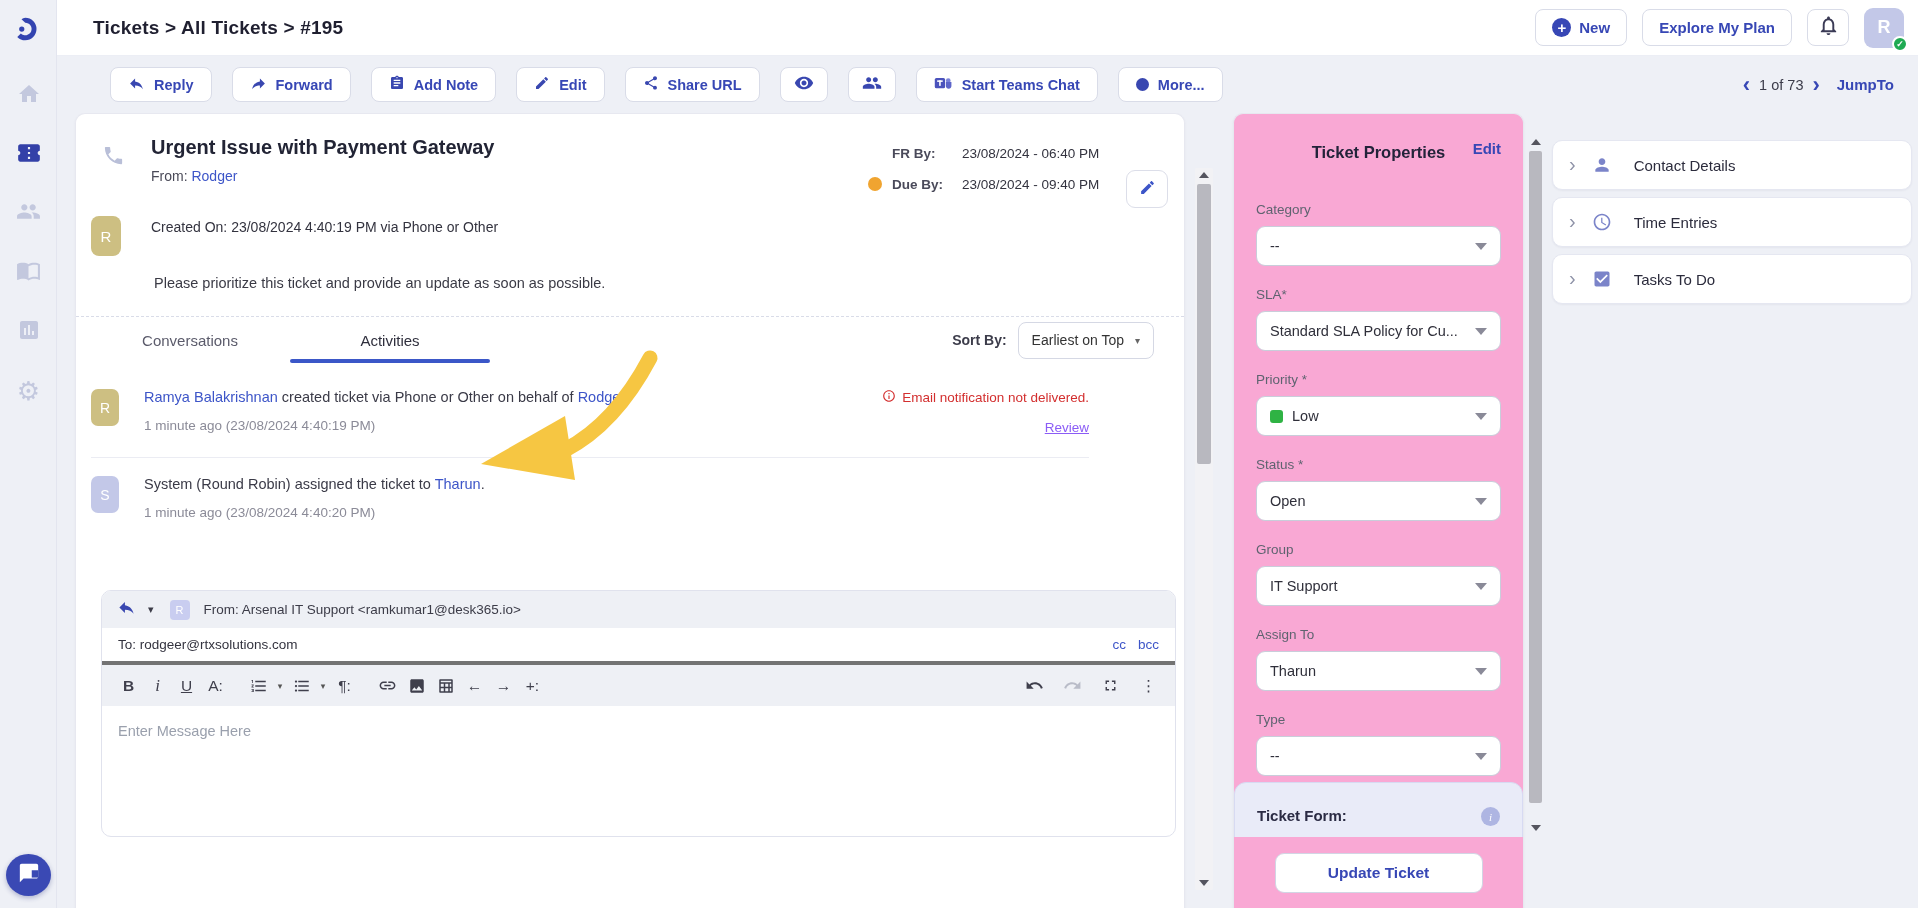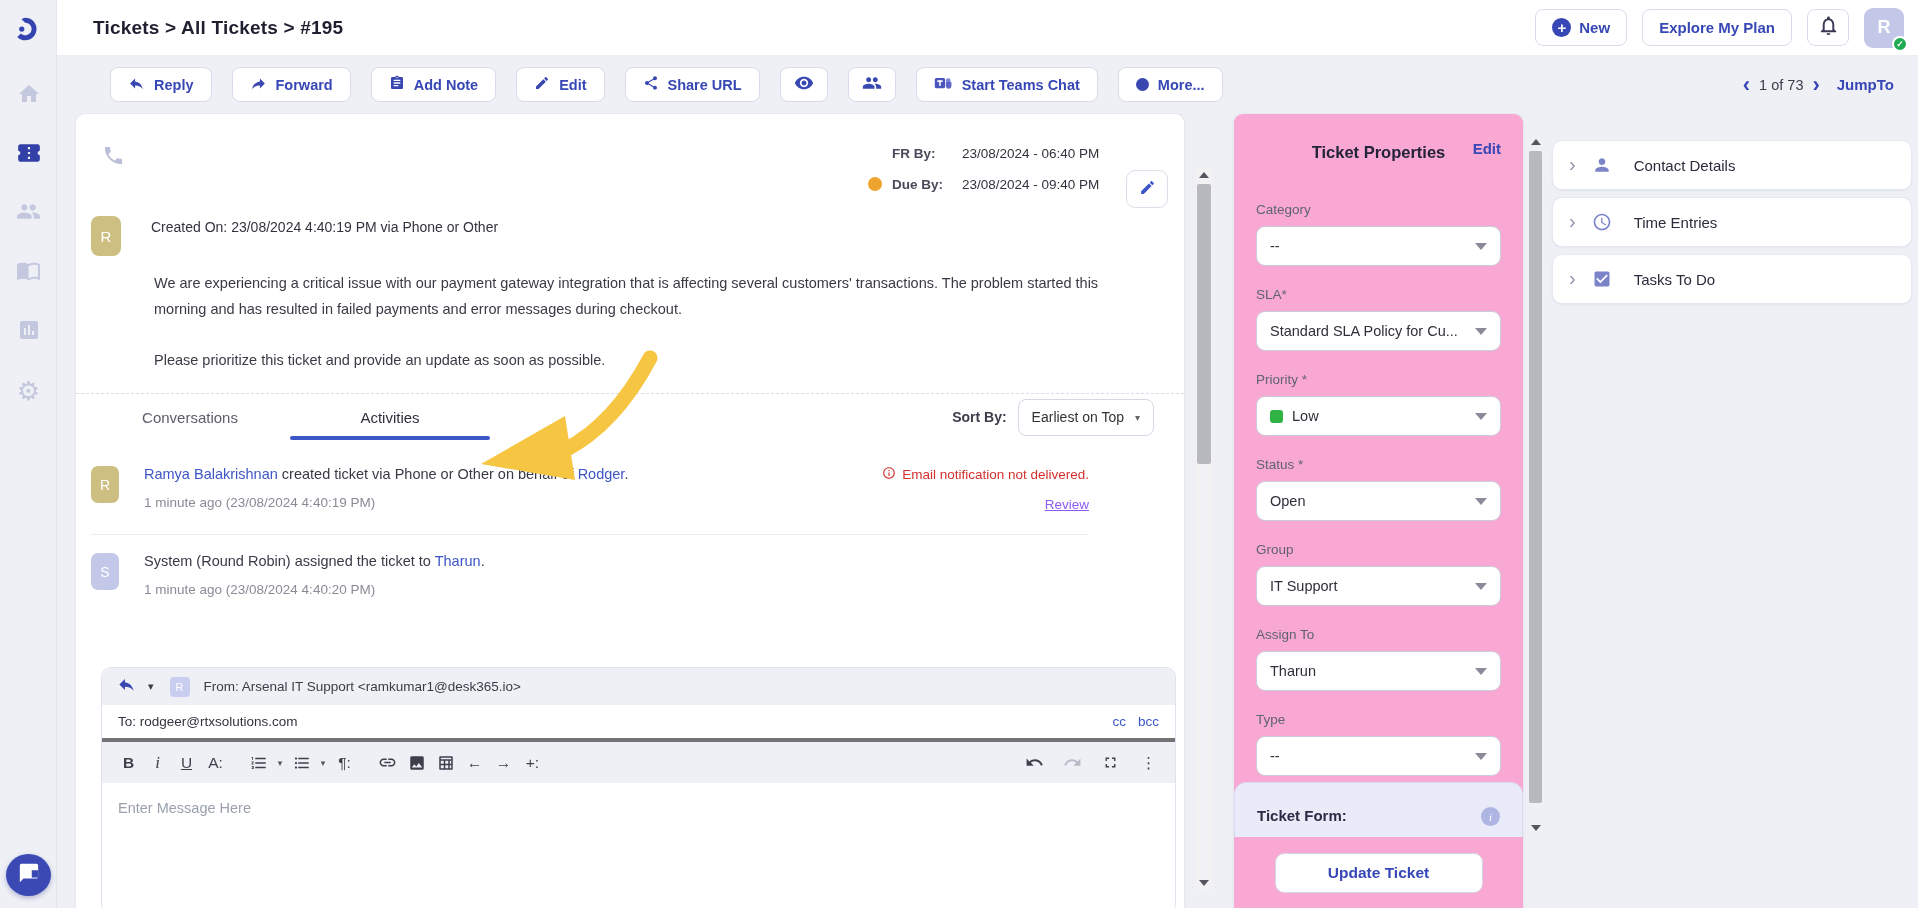--- a/index.html
+++ b/index.html
@@ -267,20 +267,27 @@
       <span class="chev">›</span>
       <span class="jumpto">JumpTo</span>
     </div>
   </div>
 
   <main class="ticket-card">
     <div class="t-head">
       <span style="margin-top:8px;"><svg width="23" height="23" viewBox="0 0 24 24" fill="#b9bfd8">
             <path d="M6.62 10.79c1.44 2.83 3.76 5.14 6.59 6.59l2.2-2.2c.27-.27.67-.36 1.02-.24 1.12.37 2.33.57 3.57.57.55 0 1 .45 1 1V20c0 .55-.45 1-1 1-9.39 0-17-7.61-17-17 0-.55.45-1 1-1h3.5c.55 0 1 .45 1 1 0 1.25.2 2.45.57 3.57.11.35.03.74-.25 1.02l-2.2 2.2z"></path>
           </svg></span>
+      <div class="t-title-block">
+        <div class="t-title">Urgent Issue with Payment Gateway</div>
+        <div class="t-fromrow">
+          <span>From:</span>
+          <span class="link">Rodger</span>
+        </div>
+      </div>
       <div class="t-due-block">
         <div class="due-row">
           <span style="width:24px;"></span>
           <span class="due-label">FR By:</span>
           <span class="due-val">23/08/2024 - 06:40 PM</span>
         </div>
         <div class="due-row">
           <span class="due-dot"></span>
           <span class="due-label">Due By:</span>
           <span class="due-val">23/08/2024 - 09:40 PM</span>
@@ -294,21 +301,20 @@
     </div>
 
     <div class="created-row">
       <div class="req-avatar">
           <span>R</span>
         </div>
       <div class="created-txt">Created On: 23/08/2024 4:40:19 PM via Phone or Other</div>
     </div>
 
     <div class="t-body">
-      <p>We are experiencing a critical issue with our payment gateway integration that is affecting several customers' transactions. The problem started this morning and has resulted in failed payments and error messages during checkout.</p>
       <p>Please prioritize this ticket and provide an update as soon as possible.</p>
     </div>
 
     <div class="tabs-row">
       <div class="tab">Conversations</div>
       <div class="tab active">Activities</div>
       <div class="sort">
         <span class="sort-label">Sort By:</span>
         <div class="sort-select">
           <span>Earliest on Top</span>

